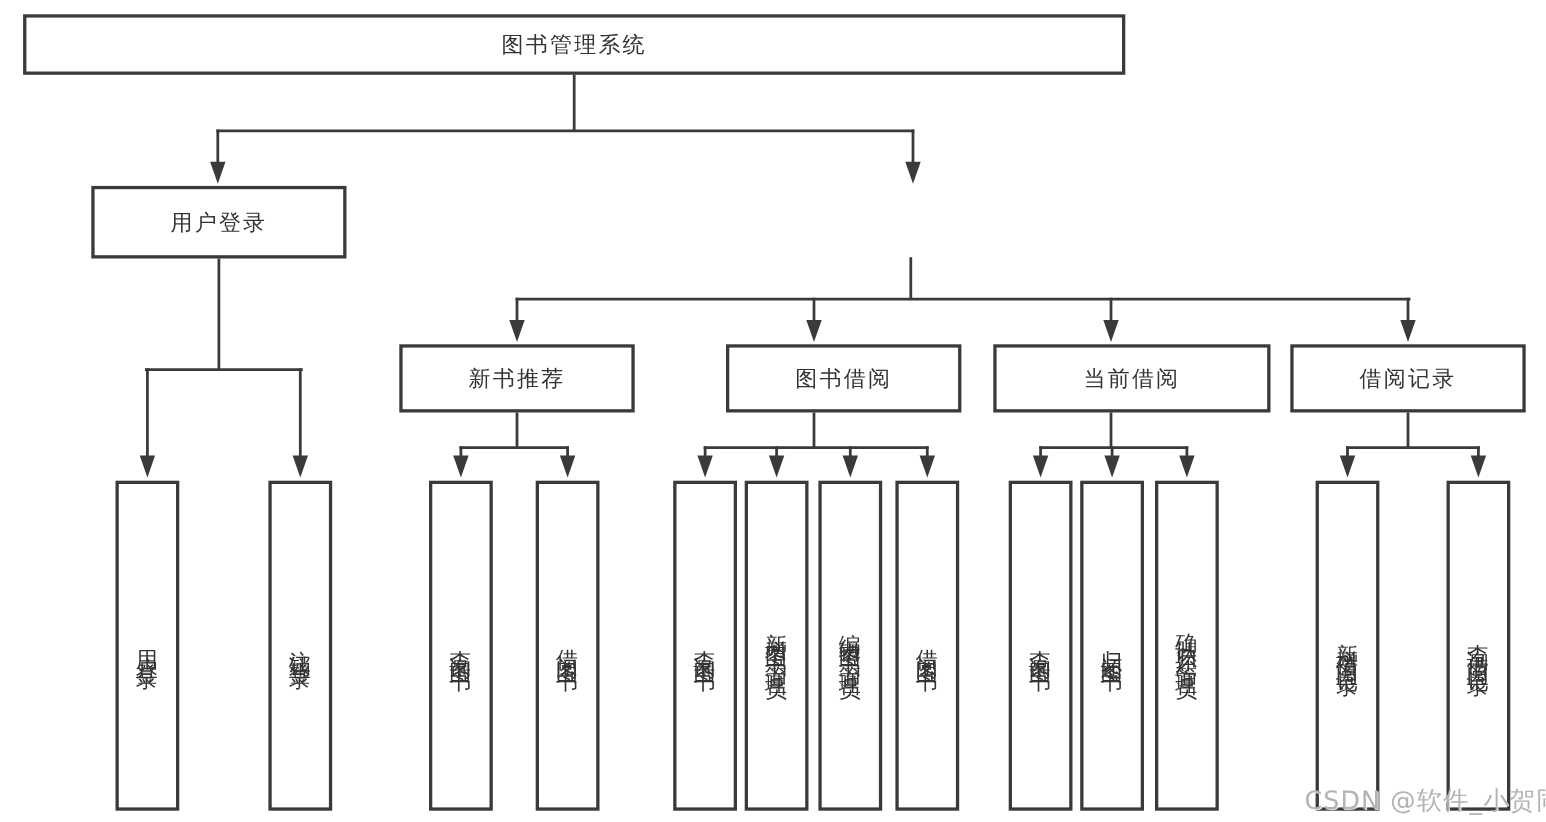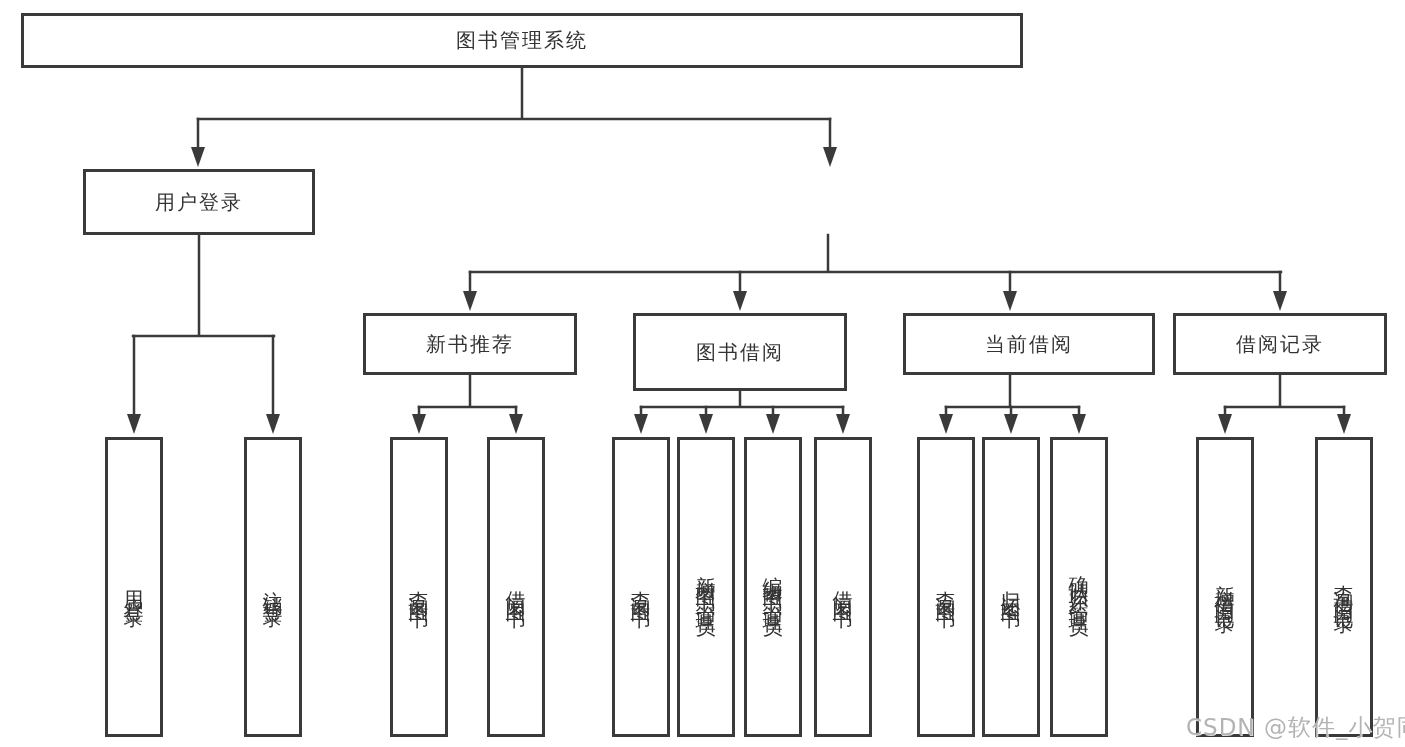--- a/index.html
+++ b/index.html
@@ -107,21 +107,21 @@
     <span class="lbl">图书管理系统</span>
   </div>
 
   <div class="node h" style="left:83px;top:169px;width:232px;height:66px">
     <span class="lbl">用户登录</span>
   </div>
 
   <div class="node h" style="left:363px;top:313px;width:214px;height:62px">
     <span class="lbl">新书推荐</span>
   </div>
-  <div class="node h" style="left:633px;top:313px;width:214px;height:78px">
+  <div class="node h" style="left:660px;top:313px;width:214px;height:62px">
     <span class="lbl">图书借阅</span>
   </div>
   <div class="node h" style="left:903px;top:313px;width:252px;height:62px">
     <span class="lbl">当前借阅</span>
   </div>
   <div class="node h" style="left:1173px;top:313px;width:214px;height:62px">
     <span class="lbl">借阅记录</span>
   </div>
 
   <div class="node v" style="left:105px;top:437px;width:58px;height:300px">

